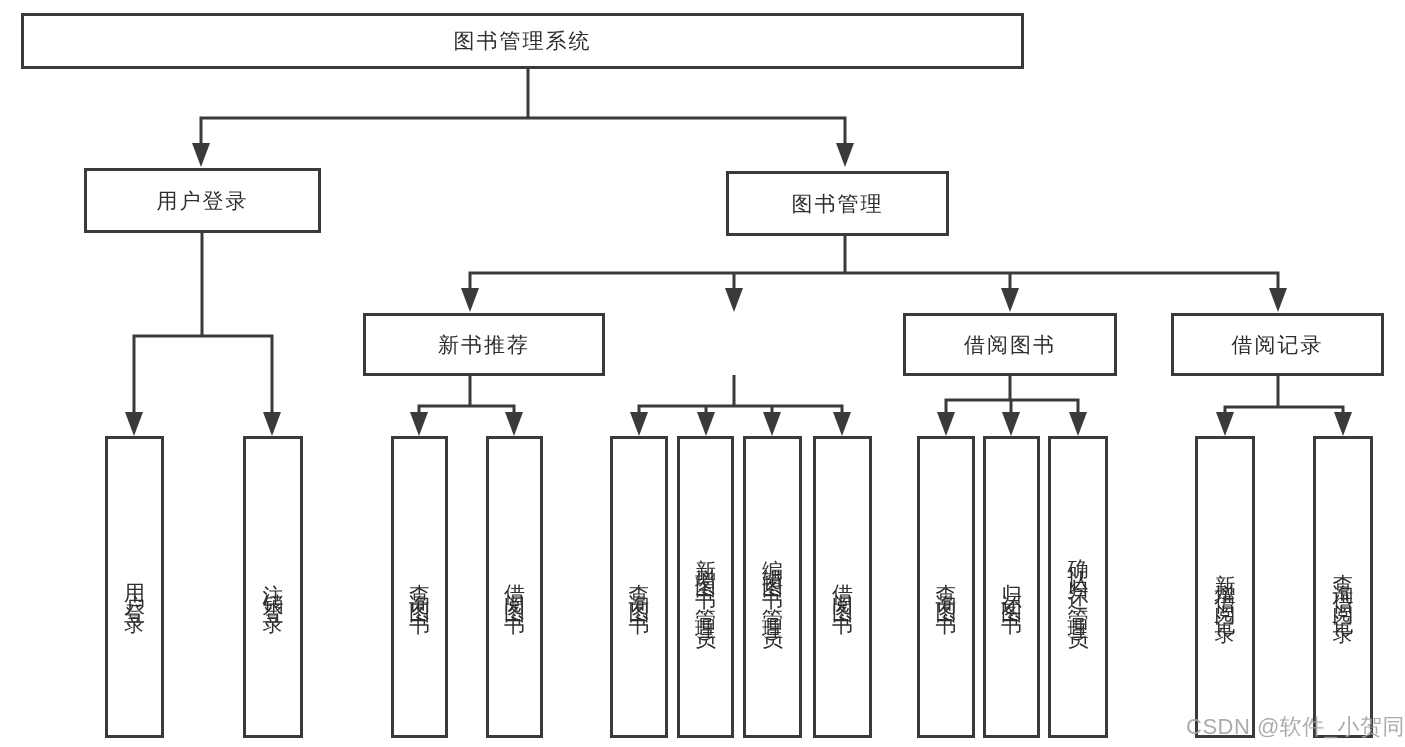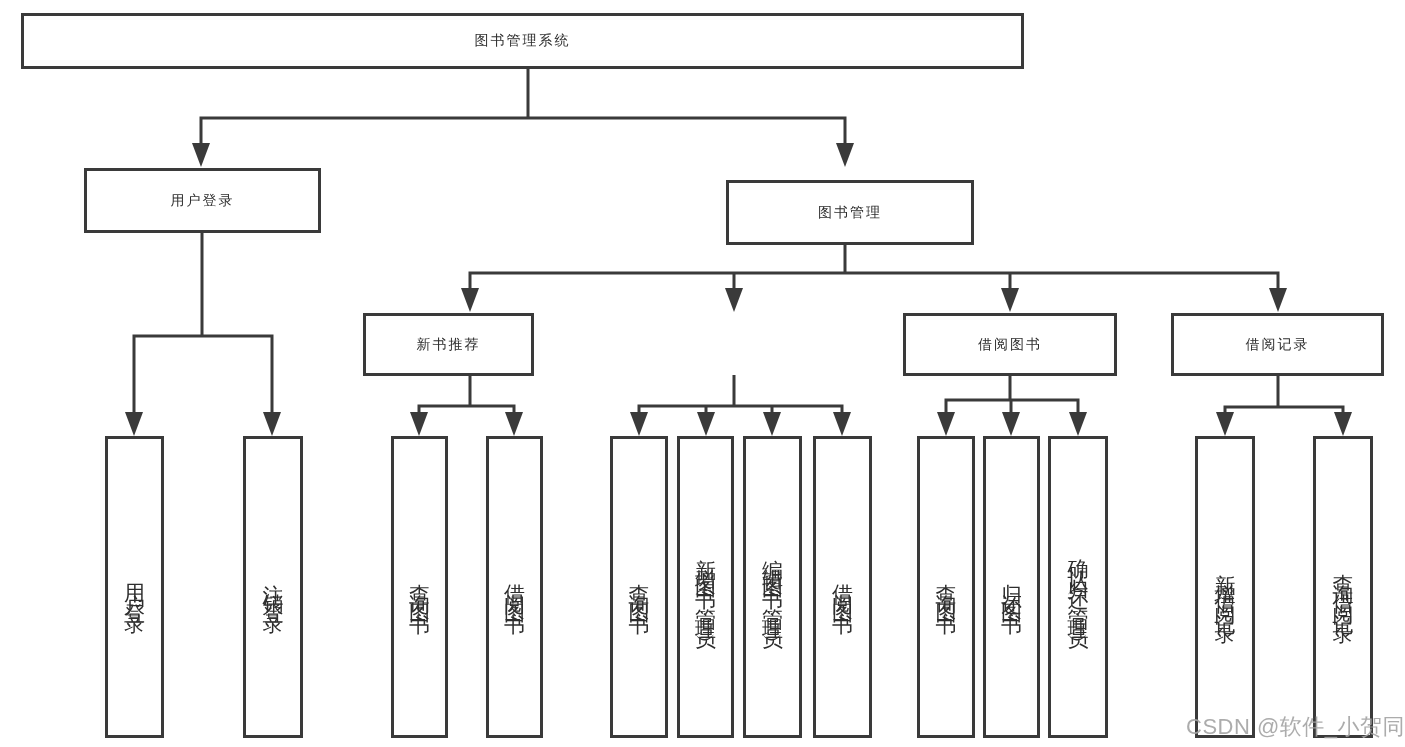--- a/index.html
+++ b/index.html
@@ -22,21 +22,21 @@
     box-sizing: border-box;
     background: #ffffff;
     border: 3px solid #3a3a3a;
     color: #2e2e2e;
     display: flex;
     align-items: center;
     justify-content: center;
     white-space: nowrap;
   }
   .node.h {
-    font-size: 14px;
+    font-size: 21px;
     letter-spacing: 2px;
   }
   .node.v {
     font-size: 21px;
     writing-mode: vertical-rl;
     text-orientation: mixed;
     letter-spacing: 10px;
     white-space: normal;
   }
   .watermark {
@@ -94,23 +94,23 @@
       <polygon points="1002,412 1020,412 1011,436"></polygon>
       <polygon points="1069,412 1087,412 1078,436"></polygon>
       <polygon points="1216,412 1234,412 1225,436"></polygon>
       <polygon points="1334,412 1352,412 1343,436"></polygon>
     </g>
   </svg>
 
   <div class="node h" style="left:21px; top:13px; width:1003px; height:56px">图书管理系统</div>
 
   <div class="node h" style="left:84px; top:168px; width:237px; height:65px">用户登录</div>
-  <div class="node h" style="left:726px; top:180px; width:248px; height:65px">图书管理</div>
+  <div class="node h" style="left:726px; top:171px; width:223px; height:65px">图书管理</div>
 
-  <div class="node h" style="left:363px; top:313px; width:171px; height:63px">新书推荐</div>
+  <div class="node h" style="left:363px; top:313px; width:242px; height:63px">新书推荐</div>
   <div class="node h" style="left:903px; top:313px; width:214px; height:63px">借阅图书</div>
   <div class="node h" style="left:1171px; top:313px; width:213px; height:63px">借阅记录</div>
 
   <div class="node v" style="left:105px; top:436px; width:59px; height:302px">用户登录</div>
   <div class="node v" style="left:243px; top:436px; width:60px; height:302px">注销登录</div>
 
   <div class="node v" style="left:391px; top:436px; width:57px; height:302px">查询图书</div>
   <div class="node v" style="left:486px; top:436px; width:57px; height:302px">借阅图书</div>
 
   <div class="node v" style="left:610px; top:436px; width:58px; height:302px">查询图书</div>

